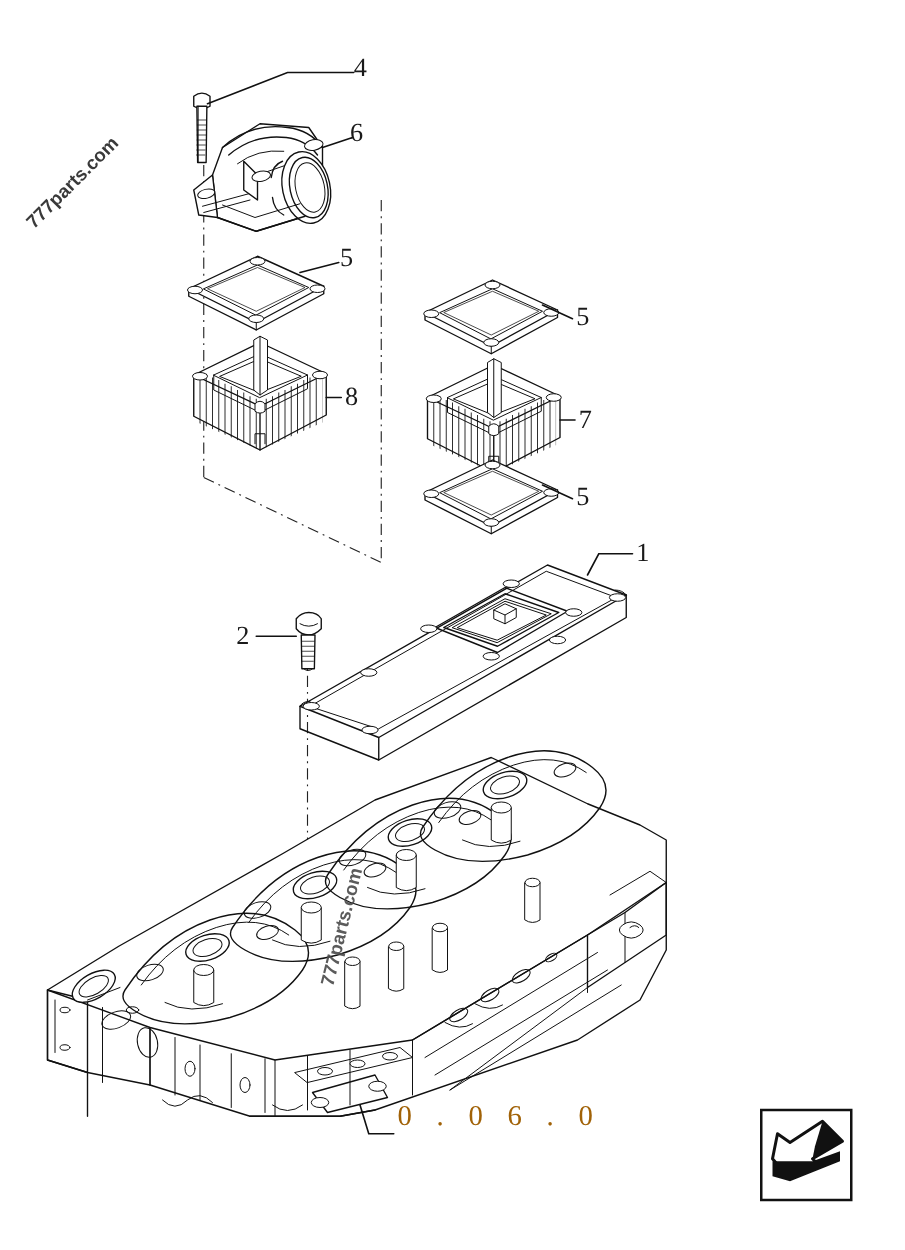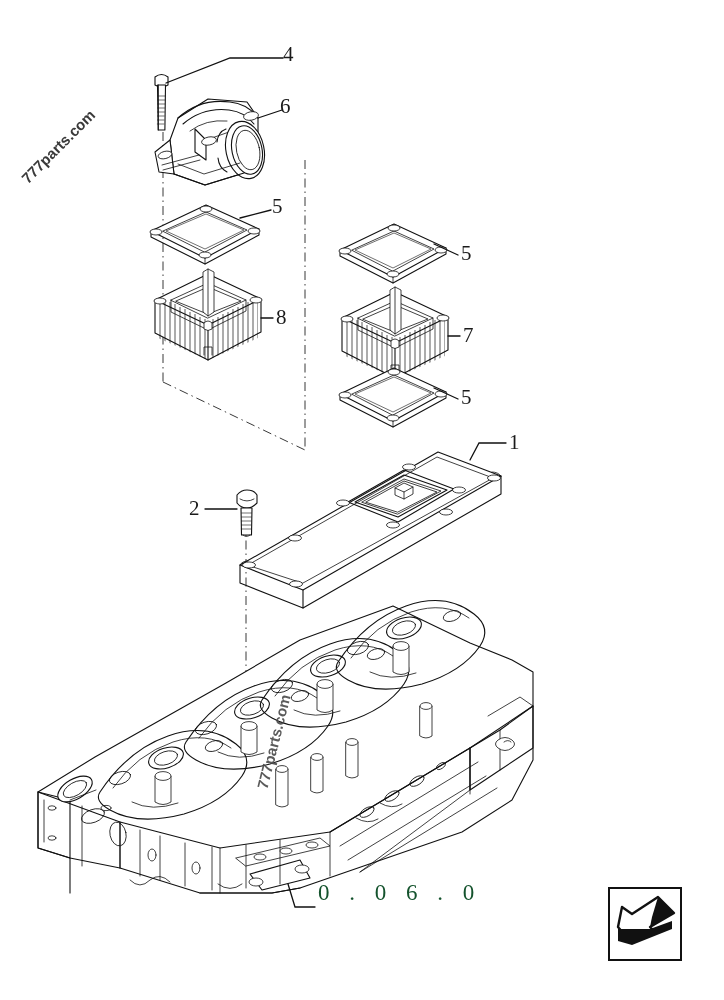--- a/index.html
+++ b/index.html
@@ -33,21 +33,21 @@
     line-height: 1;
     user-select: none;
   }
   #ref-code {
     position: absolute;
     left: 318px;
     top: 880px;
     font-family: "Liberation Serif", serif;
     font-size: 23px;
     letter-spacing: 7px;
-    color: #14532d;
+    color: #a16207;
     white-space: nowrap;
   }
   .watermark {
     position: absolute;
     font-family: "Liberation Sans", sans-serif;
     font-weight: bold;
     color: #ururu;
     white-space: nowrap;
     user-select: none;
   }

